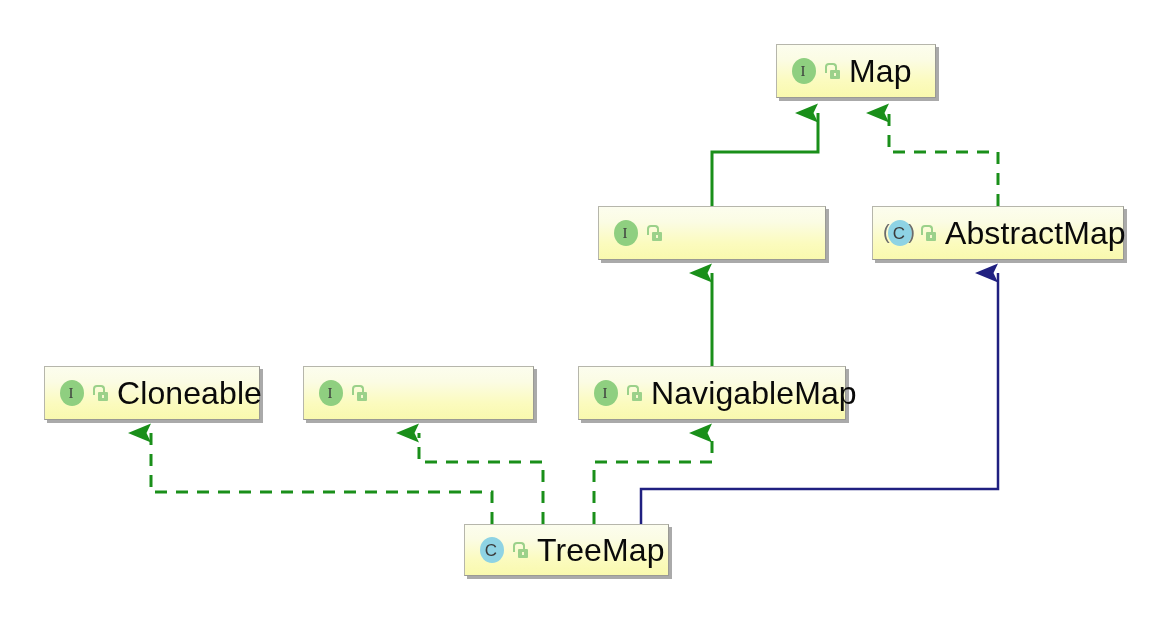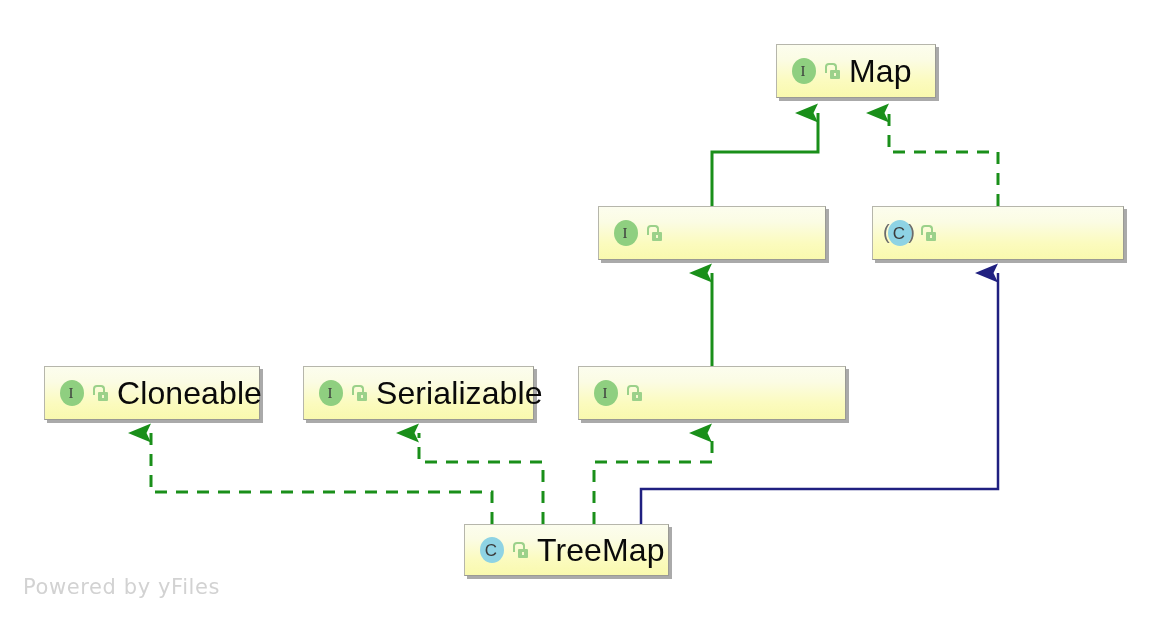--- a/index.html
+++ b/index.html
@@ -217,20 +217,21 @@
       <span class="disc"></span>
       <span class="paren left">(</span>
       <span class="glyph">C</span>
       <span class="paren right">)</span>
     </span>
     <span class="lock-icon">
       <span class="shackle"></span>
         <span class="body"></span>
         <span class="keyhole"></span>
     </span>
+    <span class="node-label">AbstractMap</span>
   </div>
 
   <div class="uml-node" style="left:44px; top:366px; width:216px; height:54px;">
     <span class="type-icon iface">
       <span class="disc"></span>
       <span class="glyph">I</span>
     </span>
     <span class="lock-icon">
       <span class="shackle"></span>
         <span class="body"></span>
@@ -242,43 +243,42 @@
   <div class="uml-node" style="left:303px; top:366px; width:231px; height:54px;">
     <span class="type-icon iface">
       <span class="disc"></span>
       <span class="glyph">I</span>
     </span>
     <span class="lock-icon">
       <span class="shackle"></span>
         <span class="body"></span>
         <span class="keyhole"></span>
     </span>
-    <span class="node-label">Serializable</span>
   </div>
 
   <div class="uml-node" style="left:578px; top:366px; width:268px; height:54px;">
     <span class="type-icon iface">
       <span class="disc"></span>
       <span class="glyph">I</span>
     </span>
     <span class="lock-icon">
       <span class="shackle"></span>
         <span class="body"></span>
         <span class="keyhole"></span>
     </span>
+    <span class="node-label">NavigableMap</span>
   </div>
 
   <div class="uml-node" style="left:464px; top:524px; width:205px; height:52px;">
     <span class="type-icon cls">
       <span class="disc"></span>
       <span class="glyph">C</span>
     </span>
     <span class="lock-icon">
       <span class="shackle"></span>
         <span class="body"></span>
         <span class="keyhole"></span>
     </span>
     <span class="node-label">TreeMap</span>
   </div>
 
-  <div id="watermark">Powered by yFiles</div>
 
 </div>
 
 </body></html>

